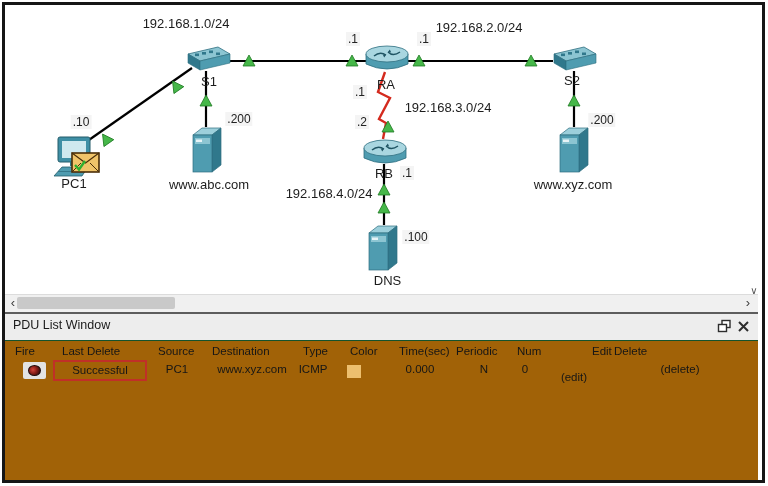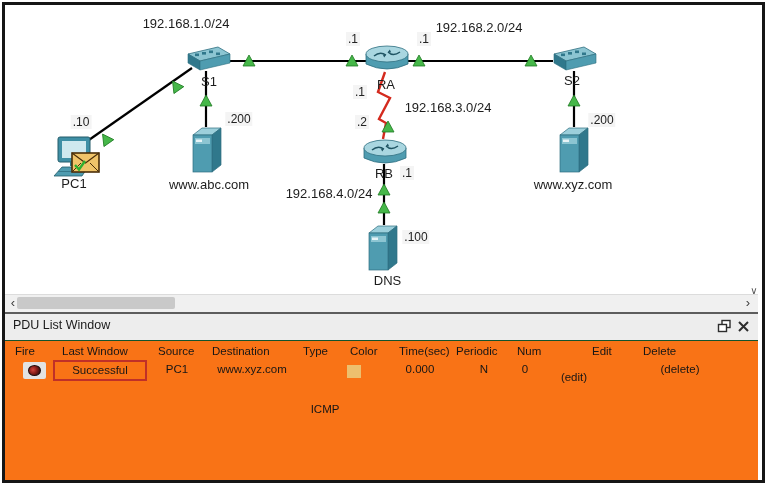--- a/index.html
+++ b/index.html
@@ -30,21 +30,21 @@
   .hscroll .thumb{position:absolute;left:12px;top:2px;width:158px;height:12px;
     background:#c9c9c9;border-radius:2px;}
   
   .pdu-sep{position:absolute;left:5px;top:312px;width:753px;height:2px;background:#5d5d5d;}
   .pdu-titlebar{position:absolute;left:5px;top:314px;width:753px;height:26px;
     background:#ededed;border-bottom:6px solid #14532d;}
   .pdu-title{position:absolute;left:8px;top:4px;font-size:12.5px;color:#1a1a1a;}
   .tb-icon{position:absolute;top:5px;width:15px;height:15px;}
   .tb-icon.float{right:26px;}
   .tb-icon.close{right:7px;}
-  .pdu-table{position:absolute;left:5px;top:341px;width:753px;height:140px;background:#f97316;}
+  .pdu-table{position:absolute;left:5px;top:341px;width:753px;height:140px;background:#a16207;}
   .hdr{position:absolute;top:4px;font-size:11.5px;color:#161616;white-space:nowrap;}
   .cellc{position:absolute;top:22px;transform:translateX(-50%);font-size:11.5px;
     color:#161616;white-space:nowrap;}
   .fire-chip{position:absolute;left:18px;top:21px;width:23px;height:17px;
     background:#e3e3e3;border-radius:2px;}
   .fire-dot{position:absolute;left:5px;top:3px;width:13px;height:11px;border-radius:50%;
     background:radial-gradient(circle at 36% 42%, #d4443a 0%, #8a1f1a 42%, #3c0e0e 80%);
     border:1px solid #1d0808;box-sizing:border-box;}
   .status-box{position:absolute;left:48px;top:19px;width:94px;height:21px;
     border:2px solid #c03028;box-sizing:border-box;text-align:center;
@@ -191,41 +191,41 @@
     <rect x="1.5" y="5.5" width="8" height="7" fill="#fff" stroke="#2d2d2d" stroke-width="1.4"></rect>
   </svg>
   <svg class="tb-icon close" viewBox="0 0 15 15">
     <path d="M3,3 L12,12 M12,3 L3,12" stroke="#2d2d2d" stroke-width="2" fill="none"></path>
   </svg>
 </div>
 
 <div class="pdu-table">
 
   <div class="hdr" style="left:10px;">Fire</div>
-  <div class="hdr" style="left:57px;">Last Window</div>
+  <div class="hdr" style="left:57px;">Last Delete</div>
   <div class="hdr" style="left:153px;">Source</div>
   <div class="hdr" style="left:207px;">Destination</div>
   <div class="hdr" style="left:298px;">Type</div>
   <div class="hdr" style="left:345px;">Color</div>
   <div class="hdr" style="left:394px;">Time(sec)</div>
   <div class="hdr" style="left:451px;">Periodic</div>
   <div class="hdr" style="left:512px;">Num</div>
   <div class="hdr" style="left:559px;padding-left:28px;">Edit</div>
-  <div class="hdr" style="left:638px;">Delete</div>
+  <div class="hdr" style="left:609px;">Delete</div>
 
   <div>
     <div class="fire-chip">
       <div class="fire-dot"></div>
     </div>
     <div class="status-box" style="border-color: rgb(192, 48, 40);">
       <span>Successful</span>
     </div>
     <div class="cellc" style="left:172px;">PC1</div>
     <div class="cellc" style="left:247px;">www.xyz.com</div>
-    <div class="cellc" style="left:320px;margin-top:40px;">ICMP</div>
+    <div class="cellc" style="left:308px;">ICMP</div>
     <div class="swatch" style="background: rgb(237, 191, 110);"></div>
     <div class="cellc" style="left:415px;">0.000</div>
     <div class="cellc" style="left:479px;">N</div>
     <div class="cellc" style="left:520px;">0</div>
     <div class="cellc" style="left:569px;margin-top:8px;">(edit)</div>
     <div class="cellc" style="left:675px;">(delete)</div>
   </div>
 </div>
 
 <div class="frame"></div>

